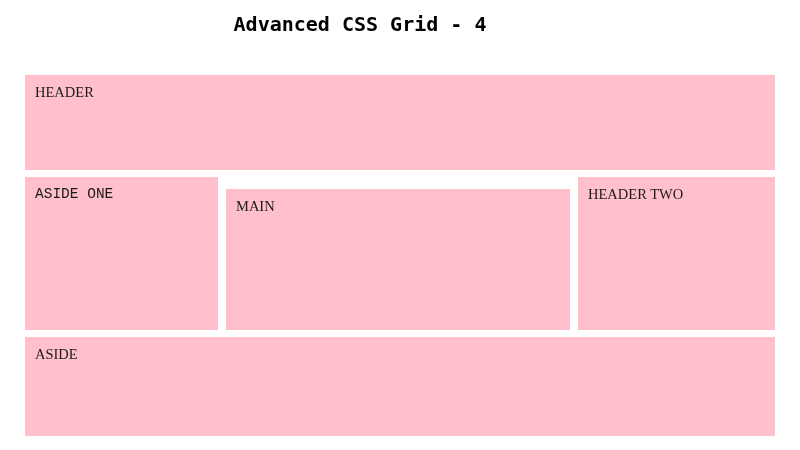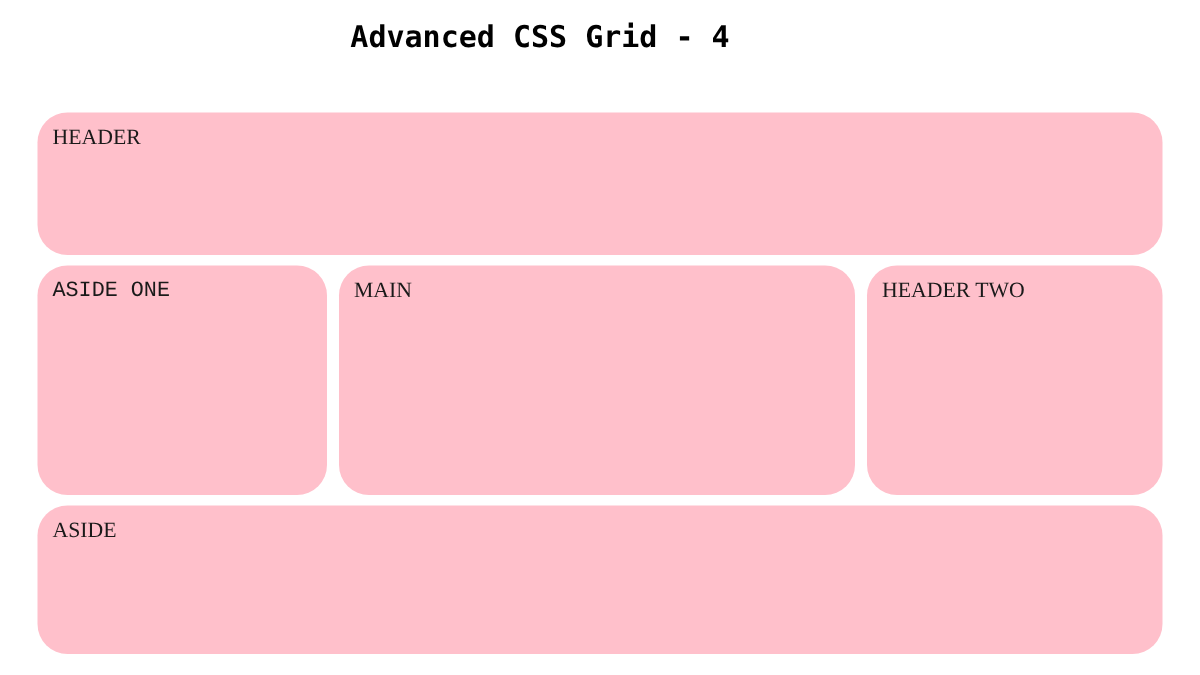--- a/index.html
+++ b/index.html
@@ -49,31 +49,30 @@
 
   .cell {
     background: #ffc0cb;
     color: #1a1a1a;
     font-family: "Liberation Serif", "DejaVu Serif", serif;
     font-size: 14.5px;
     line-height: 16px;
     padding: 9px 0 0 10px;
     box-sizing: border-box;
     overflow: hidden;
-    border-radius: 20px;
   }
 
   .cell-label {
     display: block;
     white-space: nowrap;
   }
 
   .area-header   { grid-area: header; }
   .area-asideone { grid-area: asideone; font-family: Liberation Mono, monospace; }
-  .area-main     { grid-area: main; }
+  .area-main     { grid-area: main; margin-top: 12px; }
   .area-asidetwo { grid-area: asidetwo; }
   .area-footer   { grid-area: footer; }
 </style>
 </head>
 <body>
 
 <h1 class="page-title">Advanced CSS Grid - 4</h1>
 
 <div class="grid-container">
 

